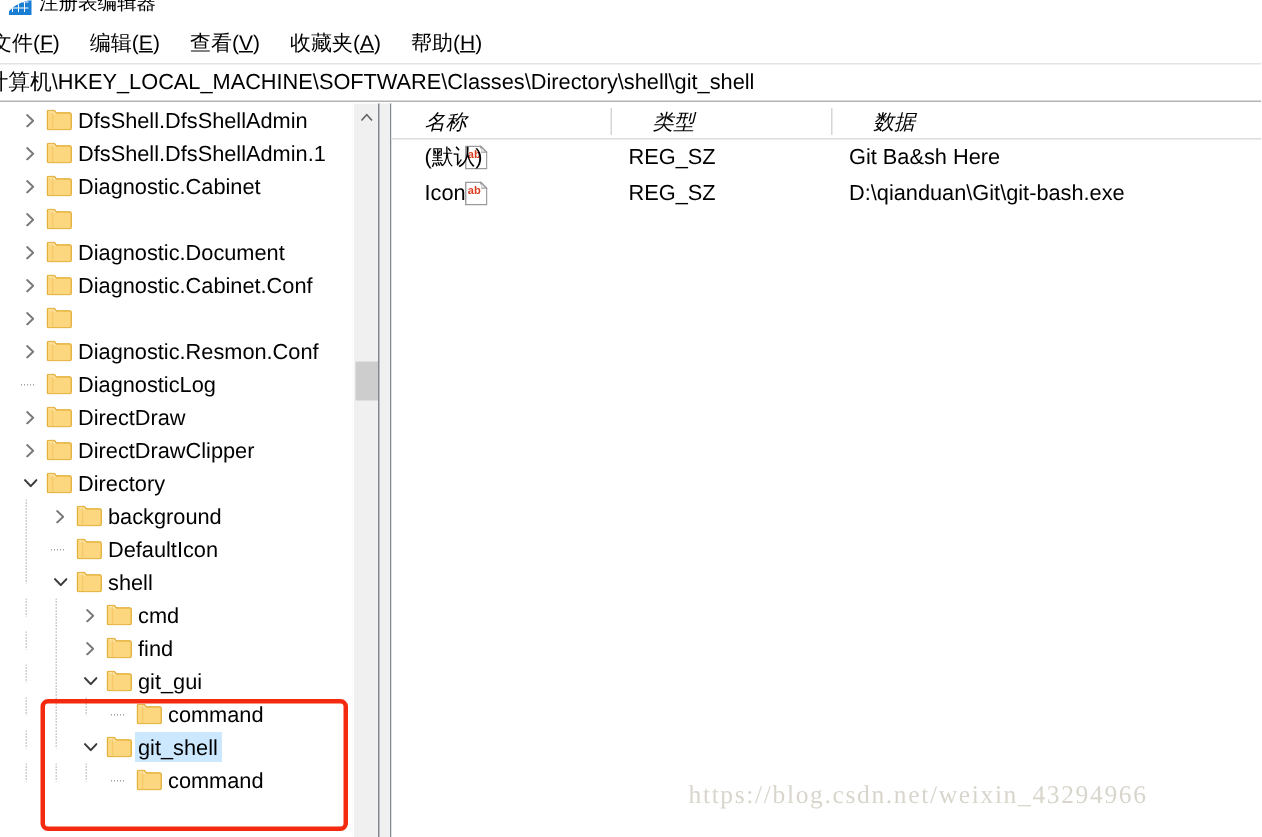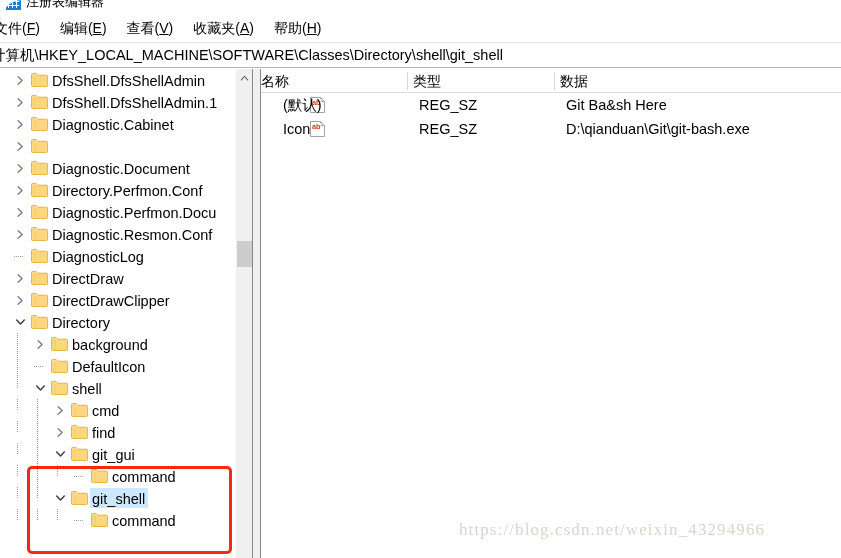--- a/index.html
+++ b/index.html
@@ -224,22 +224,23 @@
     background: #ffffff;
     border-bottom: 1px solid #dcdcdc;
   }
   .col-head {
     position: absolute;
     top: 0;
     height: 24px;
     font-size: 14px;
     color: #000000;
     line-height: 24px;
-    padding-left: 0;
-    white-space: nowrap;
+    padding-left: 22px;
+    white-space: nowrap;
+    font-style: italic;
   }
   .col-sep {
     position: absolute;
     top: 3px;
     width: 1px;
     height: 18px;
     background: #d6d6d6;
   }
   .list-row {
     position: relative;
@@ -382,34 +383,33 @@
             <div class="twisty" style="left: 12px;">
               <svg width="6" height="9" viewBox="0 0 6 9">
                 <path d="M1.1 0.7 L5.1 4.5 L1.1 8.3" fill="none" stroke="#7a7a7a" stroke-width="1.3" stroke-linecap="round" stroke-linejoin="round"></path>
               </svg>
             </div>
             <div class="folder" style="left: 31px; top: 4px;"><svg width="17" height="14" viewBox="0 0 17 14">
                 <path d="M0.5 1.5 A1 1 0 0 1 1.5 0.5 H5.2 L6.6 2.2 H15.5 A1 1 0 0 1 16.5 3.2 V12.5 A1 1 0 0 1 15.5 13.5 H1.5 A1 1 0 0 1 0.5 12.5 Z" fill="#fcd77f" stroke="#dfa92b" stroke-width="0.8"></path>
                 <path d="M1.2 1.2 H5.0 L6.3 2.9 H4.2 Z" fill="#fde6b0"></path>
                 <rect x="3.6" y="0.6" width="0.9" height="12.6" fill="#f0c05a" opacity="0.55"></rect>
               </svg></div>
-            <div class="tree-label" style="left: 50px;">Directory.Perfmon.Conf</div>
-          </div>
-          <div class="tree-row">
-            <div class="twisty" style="left: 12px;">
-              <svg width="6" height="9" viewBox="0 0 6 9">
-                <path d="M1.1 0.7 L5.1 4.5 L1.1 8.3" fill="none" stroke="#7a7a7a" stroke-width="1.3" stroke-linecap="round" stroke-linejoin="round"></path>
-              </svg>
-            </div>
-            <div class="folder" style="left: 31px; top: 4px;"><svg width="17" height="14" viewBox="0 0 17 14">
-                <path d="M0.5 1.5 A1 1 0 0 1 1.5 0.5 H5.2 L6.6 2.2 H15.5 A1 1 0 0 1 16.5 3.2 V12.5 A1 1 0 0 1 15.5 13.5 H1.5 A1 1 0 0 1 0.5 12.5 Z" fill="#fcd77f" stroke="#dfa92b" stroke-width="0.8"></path>
-                <path d="M1.2 1.2 H5.0 L6.3 2.9 H4.2 Z" fill="#fde6b0"></path>
-                <rect x="3.6" y="0.6" width="0.9" height="12.6" fill="#f0c05a" opacity="0.55"></rect>
-              </svg></div>
-            <div class="tree-label" style="left: 50px;">Diagnostic.Perfmon.Docu</div>
+            <div class="tree-label" style="left: 50px;">Diagnostic.Cabinet.Conf</div>
+          </div>
+          <div class="tree-row">
+            <div class="twisty" style="left: 12px;">
+              <svg width="6" height="9" viewBox="0 0 6 9">
+                <path d="M1.1 0.7 L5.1 4.5 L1.1 8.3" fill="none" stroke="#7a7a7a" stroke-width="1.3" stroke-linecap="round" stroke-linejoin="round"></path>
+              </svg>
+            </div>
+            <div class="folder" style="left: 31px; top: 4px;"><svg width="17" height="14" viewBox="0 0 17 14">
+                <path d="M0.5 1.5 A1 1 0 0 1 1.5 0.5 H5.2 L6.6 2.2 H15.5 A1 1 0 0 1 16.5 3.2 V12.5 A1 1 0 0 1 15.5 13.5 H1.5 A1 1 0 0 1 0.5 12.5 Z" fill="#fcd77f" stroke="#dfa92b" stroke-width="0.8"></path>
+                <path d="M1.2 1.2 H5.0 L6.3 2.9 H4.2 Z" fill="#fde6b0"></path>
+                <rect x="3.6" y="0.6" width="0.9" height="12.6" fill="#f0c05a" opacity="0.55"></rect>
+              </svg></div>
           </div>
           <div class="tree-row">
             <div class="twisty" style="left: 12px;">
               <svg width="6" height="9" viewBox="0 0 6 9">
                 <path d="M1.1 0.7 L5.1 4.5 L1.1 8.3" fill="none" stroke="#7a7a7a" stroke-width="1.3" stroke-linecap="round" stroke-linejoin="round"></path>
               </svg>
             </div>
             <div class="folder" style="left: 31px; top: 4px;"><svg width="17" height="14" viewBox="0 0 17 14">
                 <path d="M0.5 1.5 A1 1 0 0 1 1.5 0.5 H5.2 L6.6 2.2 H15.5 A1 1 0 0 1 16.5 3.2 V12.5 A1 1 0 0 1 15.5 13.5 H1.5 A1 1 0 0 1 0.5 12.5 Z" fill="#fcd77f" stroke="#dfa92b" stroke-width="0.8"></path>
                 <path d="M1.2 1.2 H5.0 L6.3 2.9 H4.2 Z" fill="#fde6b0"></path>

